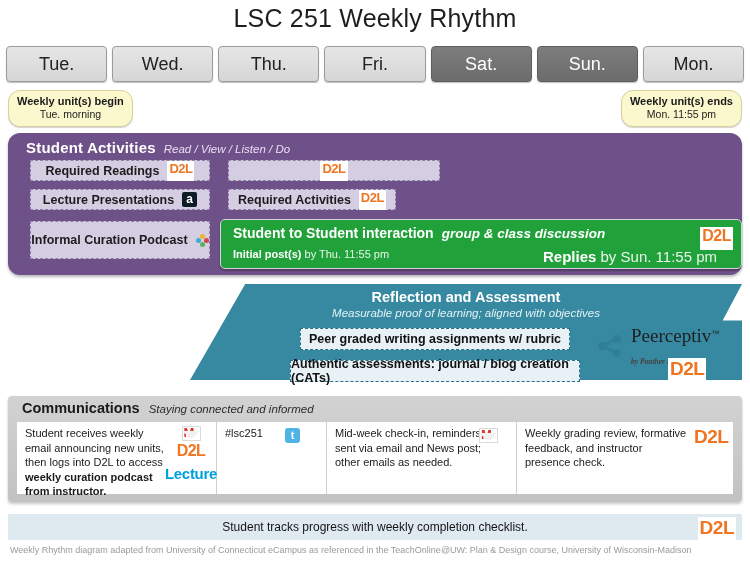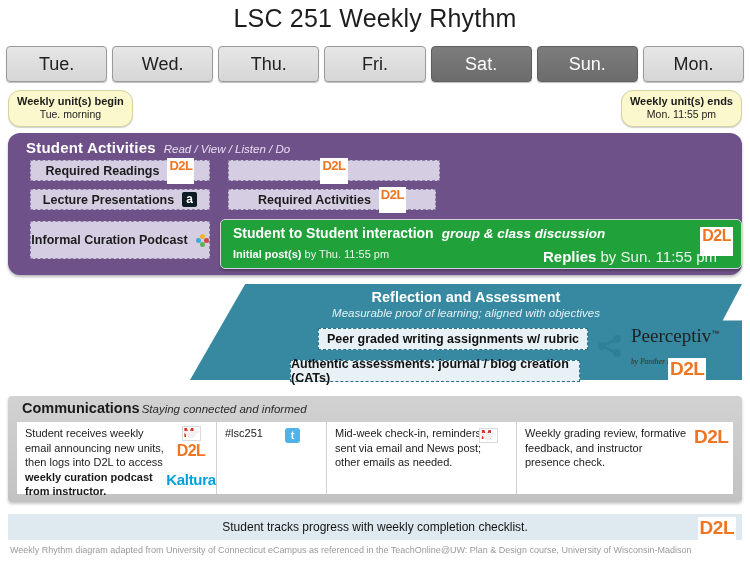--- a/index.html
+++ b/index.html
@@ -117,21 +117,21 @@
     font-size: 12.5px;
     font-weight: bold;
     color: #1c1c1c;
     box-sizing: border-box;
     gap: 8px;
   }
   #pill-readings      { left: 30px;  top: 160px; width: 180px; height: 21px; }
   #pill-lecture       { left: 30px;  top: 189px; width: 180px; height: 21px; }
   #pill-podcast       { left: 30px;  top: 221px; width: 180px; height: 38px; }
   #pill-web           { left: 228px; top: 160px; width: 212px; height: 21px; }
-  #pill-activities    { left: 228px; top: 189px; width: 208px; height: 21px; }
+  #pill-activities    { left: 228px; top: 189px; width: 168px; height: 21px; }
 
   
   #discussion {
     position: absolute;
     left: 220px; top: 219px;
     width: 522px; height: 50px;
     background: #20a139;
     border: 1px solid #d7cfe2;
     border-radius: 5px;
     box-sizing: border-box;
@@ -160,21 +160,21 @@
 
   
   .d2l {
     display: inline-block;
     background: #ffffff;
     color: #ef7521;
     font-weight: bold;
     font-family: "Liberation Sans", sans-serif;
     letter-spacing: -0.5px;
     line-height: 1;
-    padding: 1px 2px 12px;
+    padding: 1px 2px 6px;
   }
   .d2l.sm { font-size: 13px; }
   .d2l.md { font-size: 16px; }
   .d2l.lg { font-size: 19px; }
 
   
   .a-glyph {
     display: inline-block;
     width: 15px; height: 15px;
     background: #0d1b24;
@@ -223,21 +223,21 @@
     font-size: 11.5px; font-style: italic; color: #e4f2f6;
   }
   .ref-pill {
     position: absolute;
     background: #e8f1f5;
     border: 1px dashed #2b6f84;
     display: flex; align-items: center; justify-content: center;
     font-size: 12.5px; font-weight: bold; color: #111;
     box-sizing: border-box;
   }
-  #ref-pill-peer { left: 128px; top: 44px; width: 270px; height: 22px; }
+  #ref-pill-peer { left: 110px; top: 44px; width: 270px; height: 22px; }
   #ref-pill-auth { left: 100px; top: 76px; width: 290px; height: 22px; }
 
   
   #peerceptiv {
     position: absolute; left: 405px; top: 42px;
     display: flex; align-items: center; gap: 6px;
   }
   #peerceptiv .pc-text { line-height: 1; }
   #peerceptiv .pc-name {
     font-family: "Liberation Serif", serif;
@@ -255,21 +255,21 @@
   #communications {
     position: absolute;
     left: 8px; top: 396px;
     width: 734px; height: 106px;
     background: linear-gradient(#d2d2d2, #c2c2c2);
     border-radius: 4px;
     box-shadow: 0 2px 3px rgba(0,0,0,.22);
   }
   #comm-header {
     position: absolute; left: 14px; top: 4px;
-    display: flex; align-items: baseline; gap: 2px; justify-content: center;
+    display: flex; align-items: baseline; gap: 9px; justify-content: center;
   }
   #comm-header .h-main { font-size: 14.5px; font-weight: bold; color: #1a1a1a; }
   #comm-header .h-sub  { font-size: 11.5px; font-style: italic; color: #2b2b2b; }
 
   #comm-body {
     position: absolute;
     left: 9px; top: 26px;
     width: 716px; height: 72px;
     background: #ffffff;
     display: flex;
@@ -477,21 +477,21 @@
       <div class="col-text">
         <span>Student  receives weekly email announcing new units, then logs into D2L to access </span><b>weekly curation podcast</b><b> from instructor.</b>
       </div>
       <div id="comm-icons-1">
         <span class="gmail">
             <span class="env"></span>
             <span class="m">M</span>
             <span class="flap"></span>
           </span>
         <span class="d2l md">D2L</span>
-        <span class="kaltura">Kaltura</span>
+        <span class="kaltura">Lecture</span>
       </div>
     </div>
 
     <div class="comm-col" id="comm-col-2">
       <div class="col-text">#lsc251</div>
       <span class="twitter" id="comm-icon-tw">t</span>
     </div>
 
     <div class="comm-col" id="comm-col-3">
       <div class="col-text">Mid-week check-in, reminders sent via email and News post; other emails as needed.</div>

